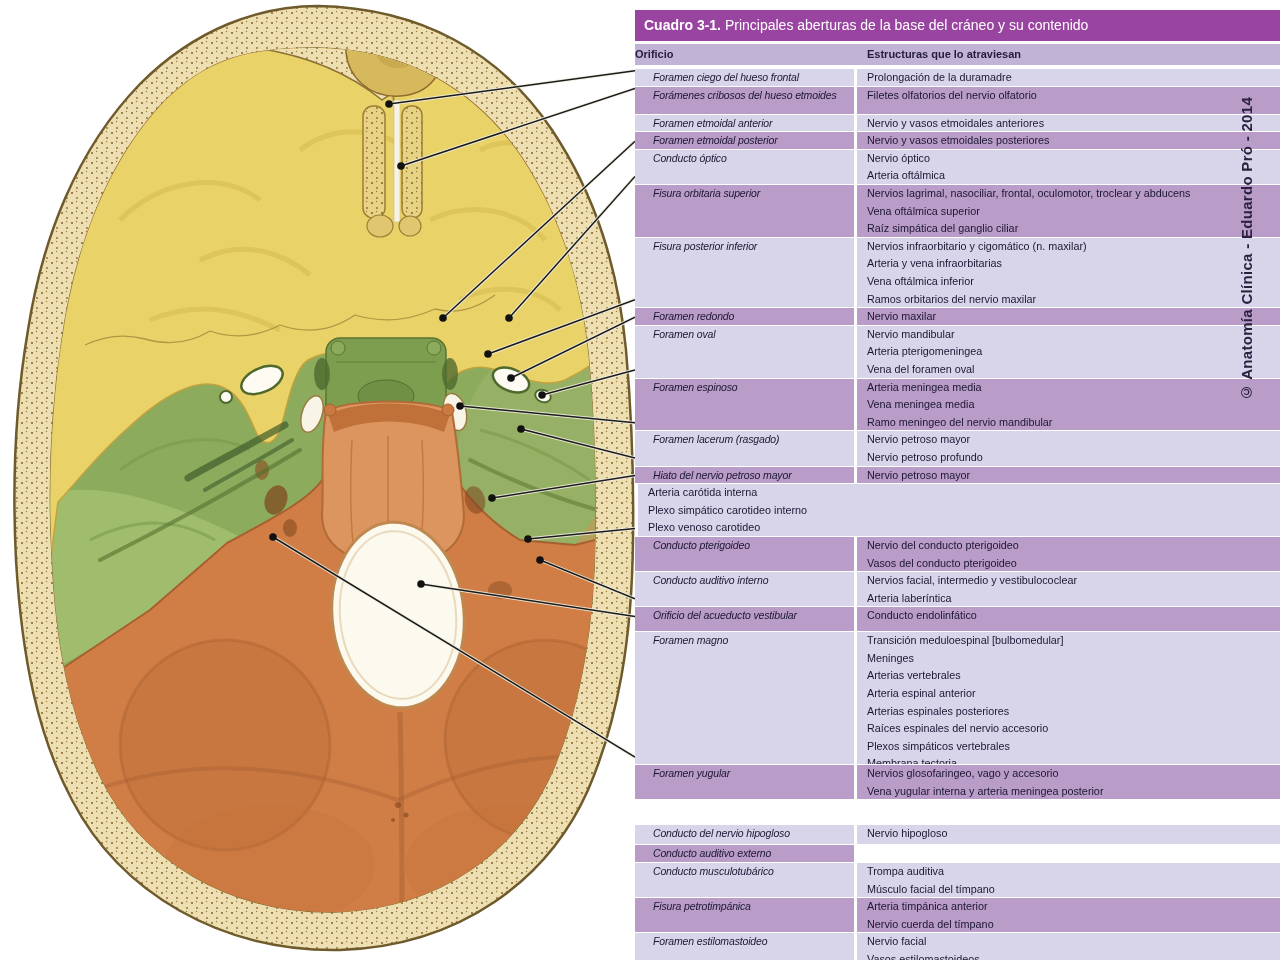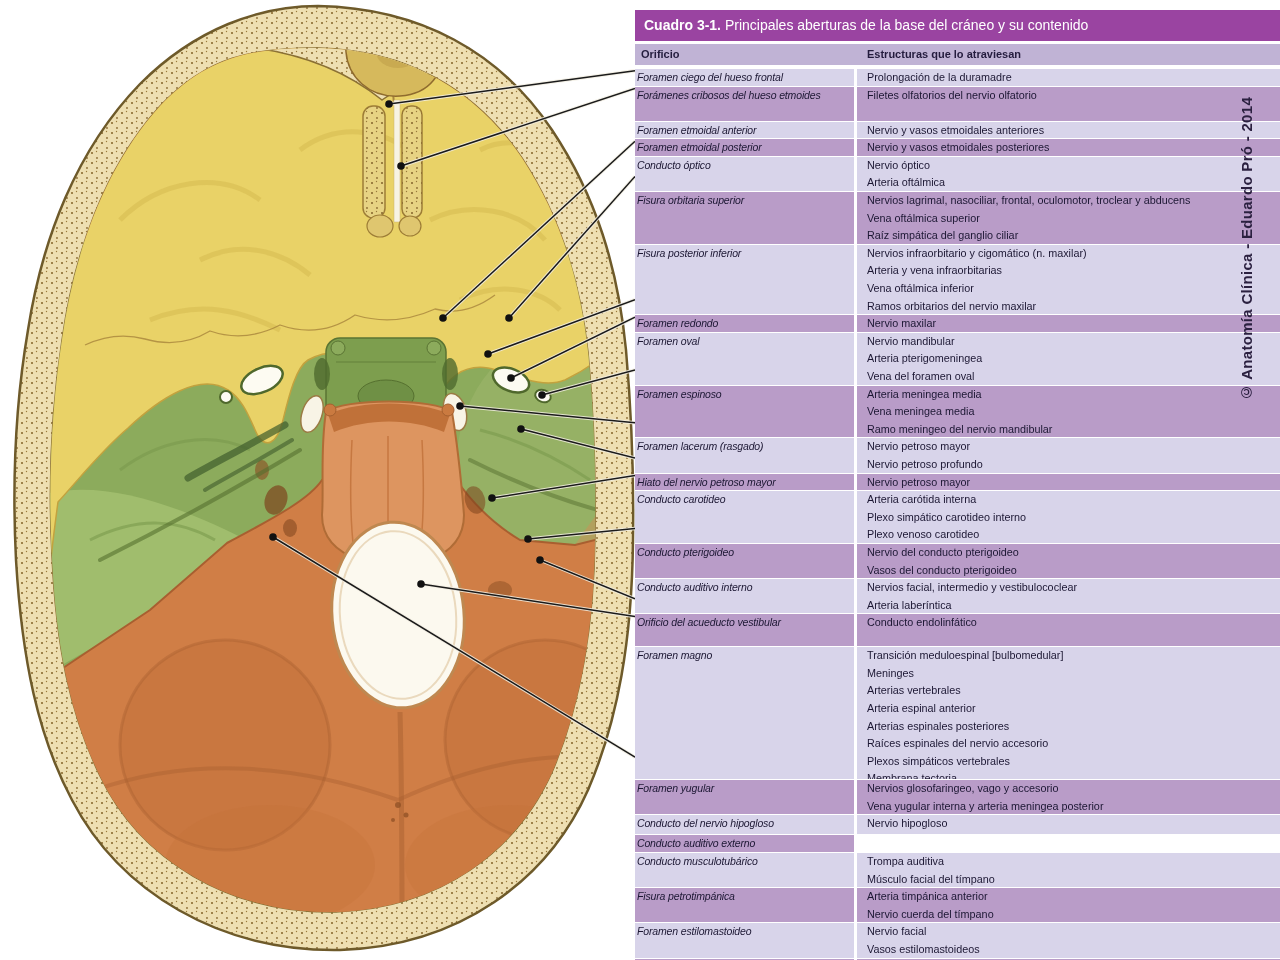--- a/index.html
+++ b/index.html
@@ -6,29 +6,29 @@
   body{width:1280px;height:960px;overflow:hidden;font-family:"Liberation Sans",sans-serif;}
   .stage{position:relative;width:1280px;height:960px;background:#fff;}
   .illustration{position:absolute;left:0;top:0;width:635px;height:960px;}
   .illustration svg{display:block;width:635px;height:960px;}
   .table-panel{position:absolute;left:635px;top:6px;width:645px;height:960px;background:#fff;}
   .title-bar{margin-top:4px;height:31px;line-height:31px;background:#9a44a1;color:#fff;
              font-size:14px;padding-left:9px;white-space:nowrap;}
   .title-bar .bold{font-weight:bold;}
   .col-header{display:flex;margin-top:3px;height:21px;line-height:21px;background:#c0b3d5;
               color:#241c3e;font-weight:bold;font-size:11px;}
-  .col-header .c1{width:222px;padding-left:6px;box-sizing:border-box;}
+  .col-header .c1{width:222px;box-sizing:border-box;}
   .col-header .c2{flex:1;padding-left:10px;}
   .rows{margin-top:3px;}
   .trow{display:flex;box-sizing:border-box;overflow:hidden;border-top:1px solid rgba(255,255,255,0.7);}
   .trow.light{--bg:#d8d4ea;}
   .trow.dark{--bg:#b99cc8;}
   .cell{background:var(--bg);color:#1c1733;}
   .cell.left{width:219px;box-sizing:border-box;font-style:italic;font-size:10.5px;
-             letter-spacing:-0.15px;padding-left:2px;line-height:17.6px;white-space:nowrap;}
+             letter-spacing:-0.15px;padding-left:18px;line-height:17.6px;white-space:nowrap;}
   .gap{width:3px;background:#fff;}
   .cell.right{flex:1;font-size:10.8px;padding-left:10px;}
   .cell.right .line{height:17.6px;line-height:17.6px;white-space:nowrap;}
   .copyright{position:absolute;left:1238px;top:56px;height:345px;width:26px;
              writing-mode:vertical-rl;transform:rotate(180deg);font-weight:bold;
              font-size:15px;color:#2b2040;letter-spacing:0.3px;white-space:nowrap;z-index:5;}
 </style>
 </head>
 <body>
 
@@ -209,21 +209,21 @@
       <div class="c2">Estructuras que lo atraviesan</div>
     </div>
     <div class="rows" id="rows">
         <div class="trow light" style="height: 17.6px;">
           <div class="cell left">Foramen ciego del hueso frontal</div>
           <div class="gap"></div>
           <div class="cell right">
             <div class="line">Prolongación de la duramadre</div>
           </div>
         </div>
-        <div class="trow dark" style="height: 35px; justify-content: space-between;">
+        <div class="trow dark" style="height: 28px; justify-content: space-between;">
           <div class="cell left">Forámenes cribosos del hueso etmoides</div>
           <div class="gap"></div>
           <div class="cell right">
             <div class="line">Filetes olfatorios del nervio olfatorio</div>
           </div>
         </div>
         <div class="trow light" style="height: 17.6px;">
           <div class="cell left">Foramen etmoidal anterior</div>
           <div class="gap"></div>
           <div class="cell right">
@@ -298,21 +298,20 @@
           </div>
         </div>
         <div class="trow dark" style="height: 17.6px;">
           <div class="cell left">Hiato del nervio petroso mayor</div>
           <div class="gap"></div>
           <div class="cell right">
             <div class="line">Nervio petroso mayor</div>
           </div>
         </div>
         <div class="trow light" style="height: 52.8px;">
-          <div class="cell left">Conducto carotideo</div>
           <div class="gap"></div>
           <div class="cell right">
             <div class="line">Arteria carótida interna</div>
             <div class="line">Plexo simpático carotideo interno</div>
             <div class="line">Plexo venoso carotideo</div>
           </div>
         </div>
         <div class="trow dark" style="height: 35.2px;">
           <div class="cell left">Conducto pterigoideo</div>
           <div class="gap"></div>
@@ -322,21 +321,21 @@
           </div>
         </div>
         <div class="trow light" style="height: 35.2px;">
           <div class="cell left">Conducto auditivo interno</div>
           <div class="gap"></div>
           <div class="cell right">
             <div class="line">Nervios facial, intermedio y vestibulococlear</div>
             <div class="line">Arteria laberíntica</div>
           </div>
         </div>
-        <div class="trow dark" style="height: 33px;">
+        <div class="trow dark" style="height: 25px;">
           <div class="cell left">Orificio del acueducto vestibular</div>
           <div class="gap"></div>
           <div class="cell right">
             <div class="line">Conducto endolinfático</div>
           </div>
         </div>
         <div class="trow light" style="height: 133px;">
           <div class="cell left">Foramen magno</div>
           <div class="gap"></div>
           <div class="cell right">
@@ -351,21 +350,21 @@
           </div>
         </div>
         <div class="trow dark" style="height: 35.2px;">
           <div class="cell left">Foramen yugular</div>
           <div class="gap"></div>
           <div class="cell right">
             <div class="line">Nervios glosofaringeo, vago y accesorio</div>
             <div class="line">Vena yugular interna y arteria meningea posterior</div>
           </div>
         </div>
-        <div class="trow light" style="height: 20px;">
+        <div class="trow light" style="height: 20px; margin-top: 25px;">
           <div class="cell left">Conducto del nervio hipogloso</div>
           <div class="gap"></div>
           <div class="cell right">
             <div class="line">Nervio hipogloso</div>
             <div class="line">Plexo venoso del conducto del nervio hipogloso</div>
           </div>
         </div>
         <div class="trow dark" style="height: 17.6px; flex-direction: column;">
           <div class="cell left">Conducto auditivo externo</div>
           <div class="gap"></div>

